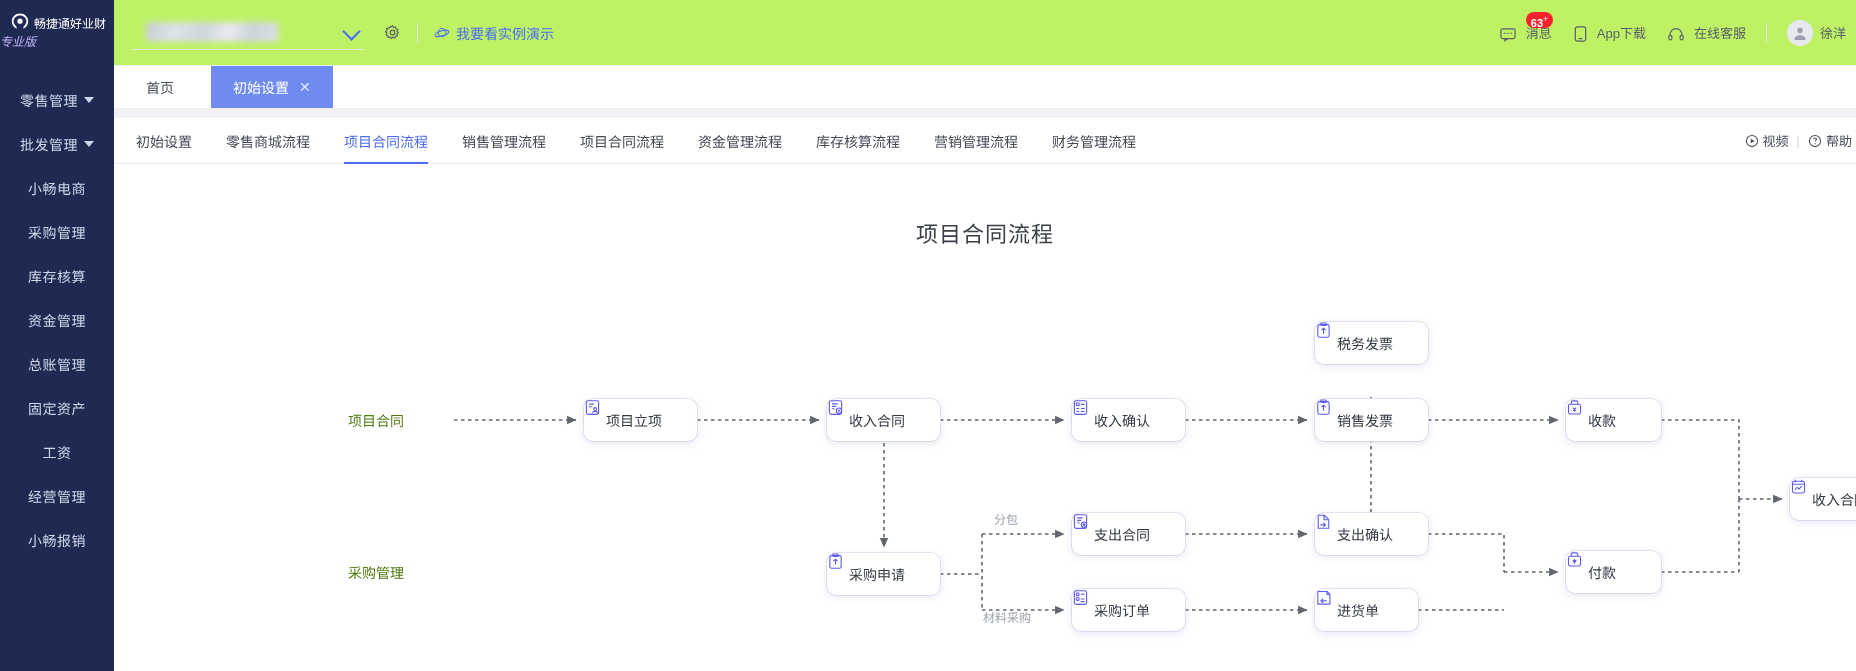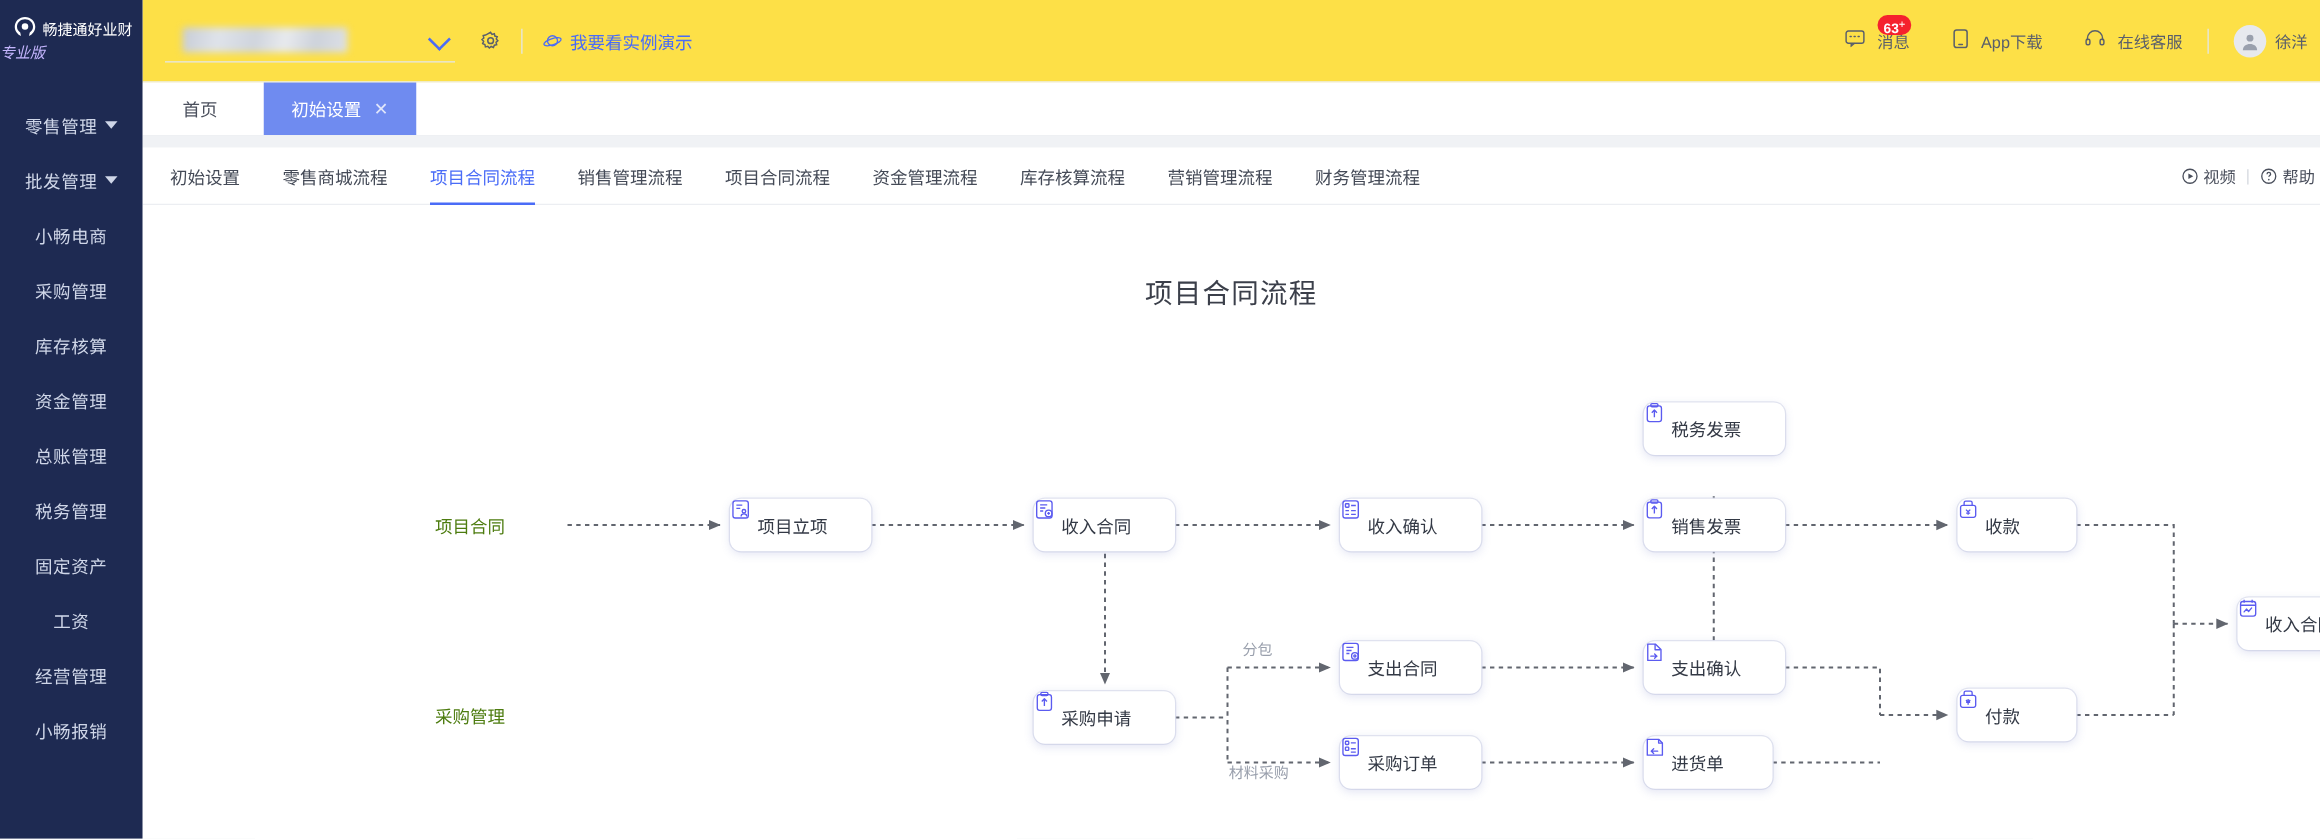--- a/index.html
+++ b/index.html
@@ -37,21 +37,21 @@
   .nav-caret{
     display:inline-block;margin-left:6px;border-left:5px solid transparent;
     border-right:5px solid transparent;border-top:6px solid #cfd6e8;
   }
 
   
   .right{flex:1;display:flex;flex-direction:column;min-width:0;}
 
   
   .topbar{
-    height:66px;min-height:66px;background:#fde047;display:flex;align-items:center;
+    height:66px;min-height:66px;background:#bef264;display:flex;align-items:center;
     border-bottom:1px solid #eceef2;padding-left:18px;box-sizing:border-box;
   }
   .org-select{
     display:flex;align-items:center;width:232px;height:34px;
     border-bottom:1px solid #e3e6ec;position:relative;
   }
   .org-blur{
     width:132px;height:20px;margin-left:14px;border-radius:2px;
     background:linear-gradient(100deg,#c7ccd6 0%,#dfe3ea 22%,#cfd4dd 44%,#e8eaee 62%,#cdd2db 80%,#dde0e6 100%);
     filter:blur(3px);
@@ -60,21 +60,21 @@
     position:absolute;right:6px;top:10px;width:11px;height:11px;
     border-right:2px solid #4a6cf7;border-bottom:2px solid #4a6cf7;
     transform:rotate(45deg);
   }
   .gear{margin-left:20px;display:flex;align-items:center;cursor:pointer;}
   .divider-v{width:1px;height:20px;background:#e3e6ec;margin:0 16px;}
   .demo-link{display:flex;align-items:center;color:#4a6cf7;font-size:14px;cursor:pointer;}
   .demo-link .saturn{margin-right:6px;display:flex;}
   .topbar-right{margin-left:auto;display:flex;align-items:center;padding-right:10px;}
   .tb-item{
-    display:flex;align-items:flex-start;margin-left:34px;color:#5a5f6b;font-size:13px;
+    display:flex;align-items:flex-end;margin-left:22px;color:#5a5f6b;font-size:13px;
     cursor:pointer;position:relative;
   }
   .tb-item svg{margin-right:5px;}
   .badge{
     position:absolute;left:26px;top:-11px;background:#f5222d;color:#fff;
     font-size:11px;line-height:15px;height:16px;padding:0 5px;border-radius:9px;
     font-weight:700;white-space:nowrap;
   }
   .badge sup{font-size:9px;font-weight:400;}
   .avatar{
@@ -180,23 +180,20 @@
           <span>采购管理</span>
         </div>
         <div class="nav-item">
           <span>库存核算</span>
         </div>
         <div class="nav-item">
           <span>资金管理</span>
         </div>
         <div class="nav-item">
           <span>总账管理</span>
-        </div>
-        <div class="nav-item">
-          <span>税务管理</span>
         </div>
         <div class="nav-item">
           <span>固定资产</span>
         </div>
         <div class="nav-item">
           <span>工资</span>
         </div>
         <div class="nav-item">
           <span>经营管理</span>
         </div>

